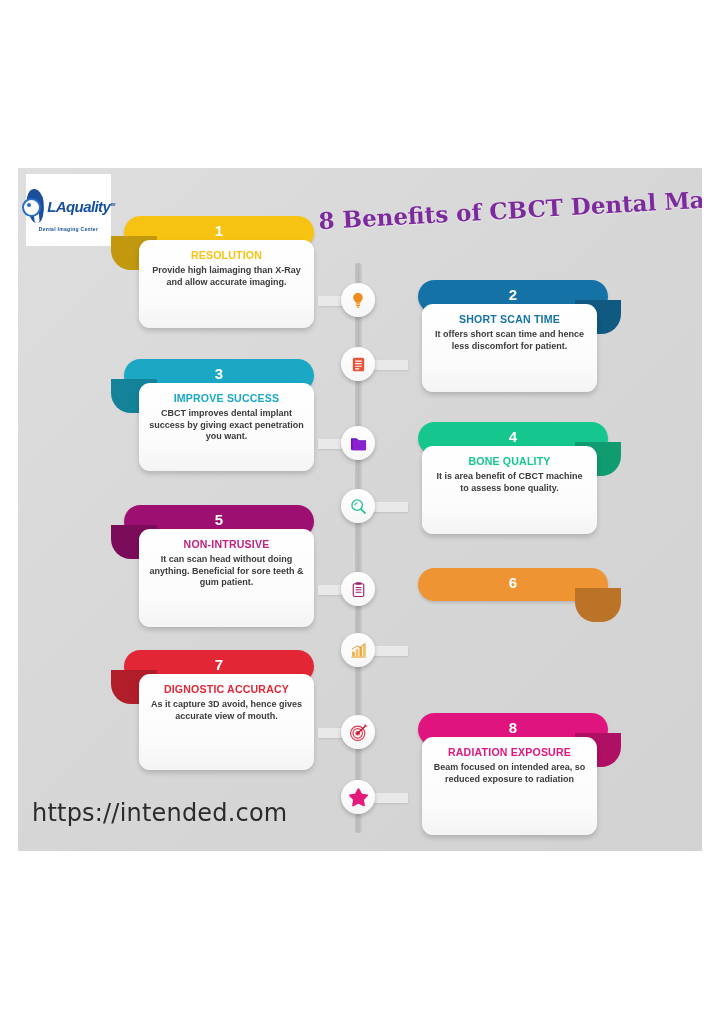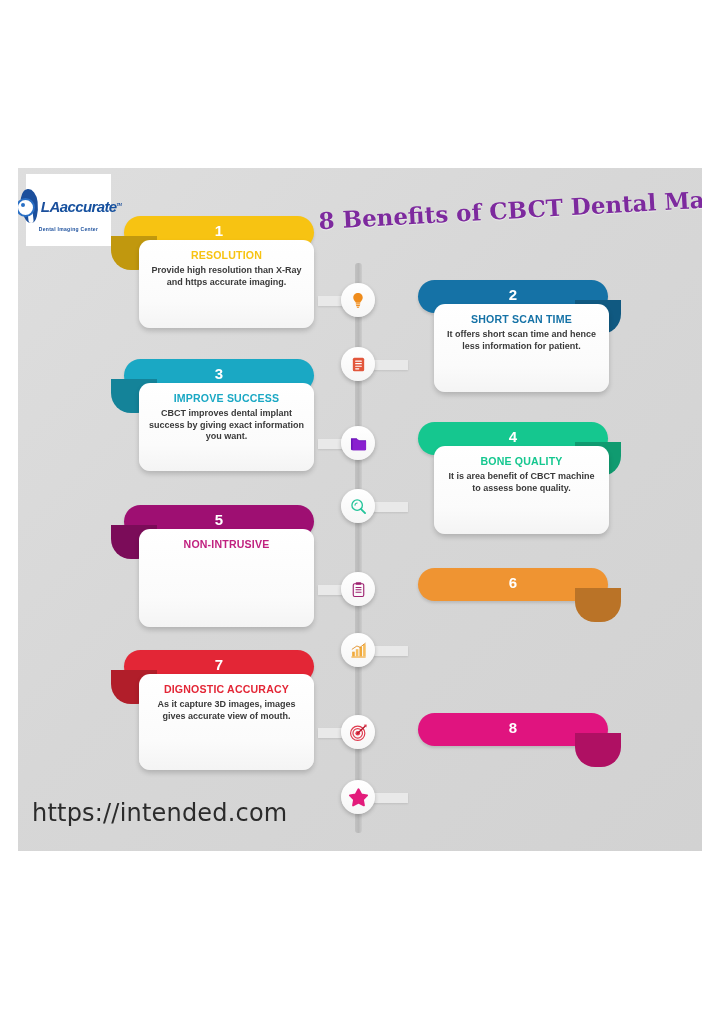--- a/index.html
+++ b/index.html
@@ -215,21 +215,21 @@
   
   .card.left .headbar { left: 13px; }
   .card.left .headtab { left: 0px; }
   .card.left .num     { left: 13px; }
   .card.left .body    { left: 28px; text-align: center; }
 
   
   .card.right .headbar { right: 13px; }
   .card.right .headtab { right: 0px; }
   .card.right .num     { right: 13px; }
-  .card.right .body    { left: 16px; }
+  .card.right .body    { left: 4px; }
 
   
   .stub {
     position: absolute;
     height: 10px;
     background: #e9e9e9;
     box-shadow: 0 1px 2px rgba(0,0,0,0.1);
     z-index: 2;
   }
 
@@ -264,21 +264,21 @@
 <body>
 
 <div id="infographic">
 
   <div id="logo-box">
     <div id="logo-row">
       <div id="logo-mark">
         <div class="tooth"></div>
         <div class="ring"></div>
       </div>
-      <div id="logo-word"><span class="la">LA</span><span class="imaging">accurate</span><span id="logo-tm">TM</span></div>
+      <div id="logo-word"><span class="la">LA</span><span class="imaging">quality</span><span id="logo-tm">TM</span></div>
     </div>
     <div id="logo-sub">Dental Imaging Center</div>
   </div>
 
   <div id="title">8 Benefits of CBCT Dental Machine</div>
 
   <div id="spine"></div>
 
   <div class="stub" style="left:300px; top:128px; width:40px;"></div>
   <div class="stub" style="left:345px; top:192px; width:45px;"></div>
@@ -288,83 +288,88 @@
   <div class="stub" style="left:345px; top:478px; width:45px;"></div>
   <div class="stub" style="left:300px; top:560px; width:40px;"></div>
   <div class="stub" style="left:345px; top:625px; width:45px;"></div>
 
   <div class="card left" style="left:93px; top:48px;">
     <div class="headbar" style="background:#f7c312;"></div>
     <div class="headtab" style="background:#f7c312;"></div>
     <div class="num">1</div>
     <div class="body">
       <div class="ttl" style="color:#f7c312;">RESOLUTION</div>
-      <div class="desc">Provide high resolution than X-Ray and https accurate imaging.</div>
+      <div class="desc">Provide high laimaging than X-Ray and allow accurate imaging.</div>
     </div>
   </div>
 
   <div class="card right" style="left:400px; top:112px;">
     <div class="headbar" style="background:#1572a6;"></div>
     <div class="headtab" style="background:#1572a6;"></div>
     <div class="num">2</div>
     <div class="body">
       <div class="ttl" style="color:#1572a6;">SHORT SCAN TIME</div>
-      <div class="desc">It offers short scan time and hence less information for patient.</div>
+      <div class="desc">It offers short scan time and hence less discomfort for patient.</div>
     </div>
   </div>
 
   <div class="card left" style="left:93px; top:191px;">
     <div class="headbar" style="background:#1aa8c4;"></div>
     <div class="headtab" style="background:#1aa8c4;"></div>
     <div class="num">3</div>
     <div class="body">
       <div class="ttl" style="color:#1aa8c4;">IMPROVE SUCCESS</div>
-      <div class="desc">CBCT improves dental implant success by giving exact information you want.</div>
+      <div class="desc">CBCT improves dental implant success by giving exact penetration you want.</div>
     </div>
   </div>
 
   <div class="card right" style="left:400px; top:254px;">
     <div class="headbar" style="background:#15c78f;"></div>
     <div class="headtab" style="background:#15c78f;"></div>
     <div class="num">4</div>
     <div class="body">
       <div class="ttl" style="color:#15c78f;">BONE QUALITY</div>
       <div class="desc">It is area benefit of CBCT machine to assess bone quality.</div>
     </div>
   </div>
 
   <div class="card left" style="left:93px; top:337px; height:126px;">
     <div class="headbar" style="background:#9e0f72;"></div>
     <div class="headtab" style="background:#9e0f72;"></div>
     <div class="num">5</div>
     <div class="body" style="min-height:98px;">
       <div class="ttl" style="color:#c0217f;">NON-INTRUSIVE</div>
+      <div class="desc">It can scan head without doing anything. Beneficial for sore teeth &amp; gum patient.</div>
     </div>
   </div>
 
   <div class="card right" style="left:400px; top:400px; height:126px;">
     <div class="headbar" style="background:#ef9432;"></div>
     <div class="headtab" style="background:#ef9432;"></div>
     <div class="num">6</div>
   </div>
 
   <div class="card left" style="left:93px; top:482px; height:126px;">
     <div class="headbar" style="background:#e32636;"></div>
     <div class="headtab" style="background:#e32636;"></div>
     <div class="num">7</div>
     <div class="body" style="min-height:96px;">
       <div class="ttl" style="color:#e32636;">DIGNOSTIC ACCURACY</div>
-      <div class="desc">As it capture 3D images, images gives accurate view of mouth.</div>
+      <div class="desc">As it capture 3D avoid, hence gives accurate view of mouth.</div>
     </div>
   </div>
 
   <div class="card right" style="left:400px; top:545px; height:126px;">
     <div class="headbar" style="background:#e0147f;"></div>
     <div class="headtab" style="background:#e0147f;"></div>
     <div class="num">8</div>
+    <div class="body" style="min-height:98px;">
+      <div class="ttl" style="color:#e0147f;">RADIATION EXPOSURE</div>
+      <div class="desc">Beam focused on intended area, so reduced exposure to radiation</div>
+    </div>
   </div>
 
   <div class="bubble" style="left:323px; top:115px;">
     <span>
       <svg width="18" height="18" viewBox="0 0 24 24">
         <path d="M12 2.5c-3.6 0-6.3 2.8-6.3 6.2 0 2.4 1.3 3.9 2.4 5.2.5.6.9 1.1 1 1.6h5.8c.1-.5.5-1 1-1.6 1.1-1.3 2.4-2.8 2.4-5.2 0-3.4-2.7-6.2-6.3-6.2z" fill="#ef8c1c"></path>
         <rect x="9" y="16.4" width="6" height="1.7" rx="0.7" fill="#ef8c1c"></rect>
         <rect x="9.4" y="18.7" width="5.2" height="1.6" rx="0.7" fill="#ef8c1c"></rect>
         <rect x="10.4" y="21" width="3.2" height="1.4" rx="0.7" fill="#ef8c1c"></rect>
       </svg>

